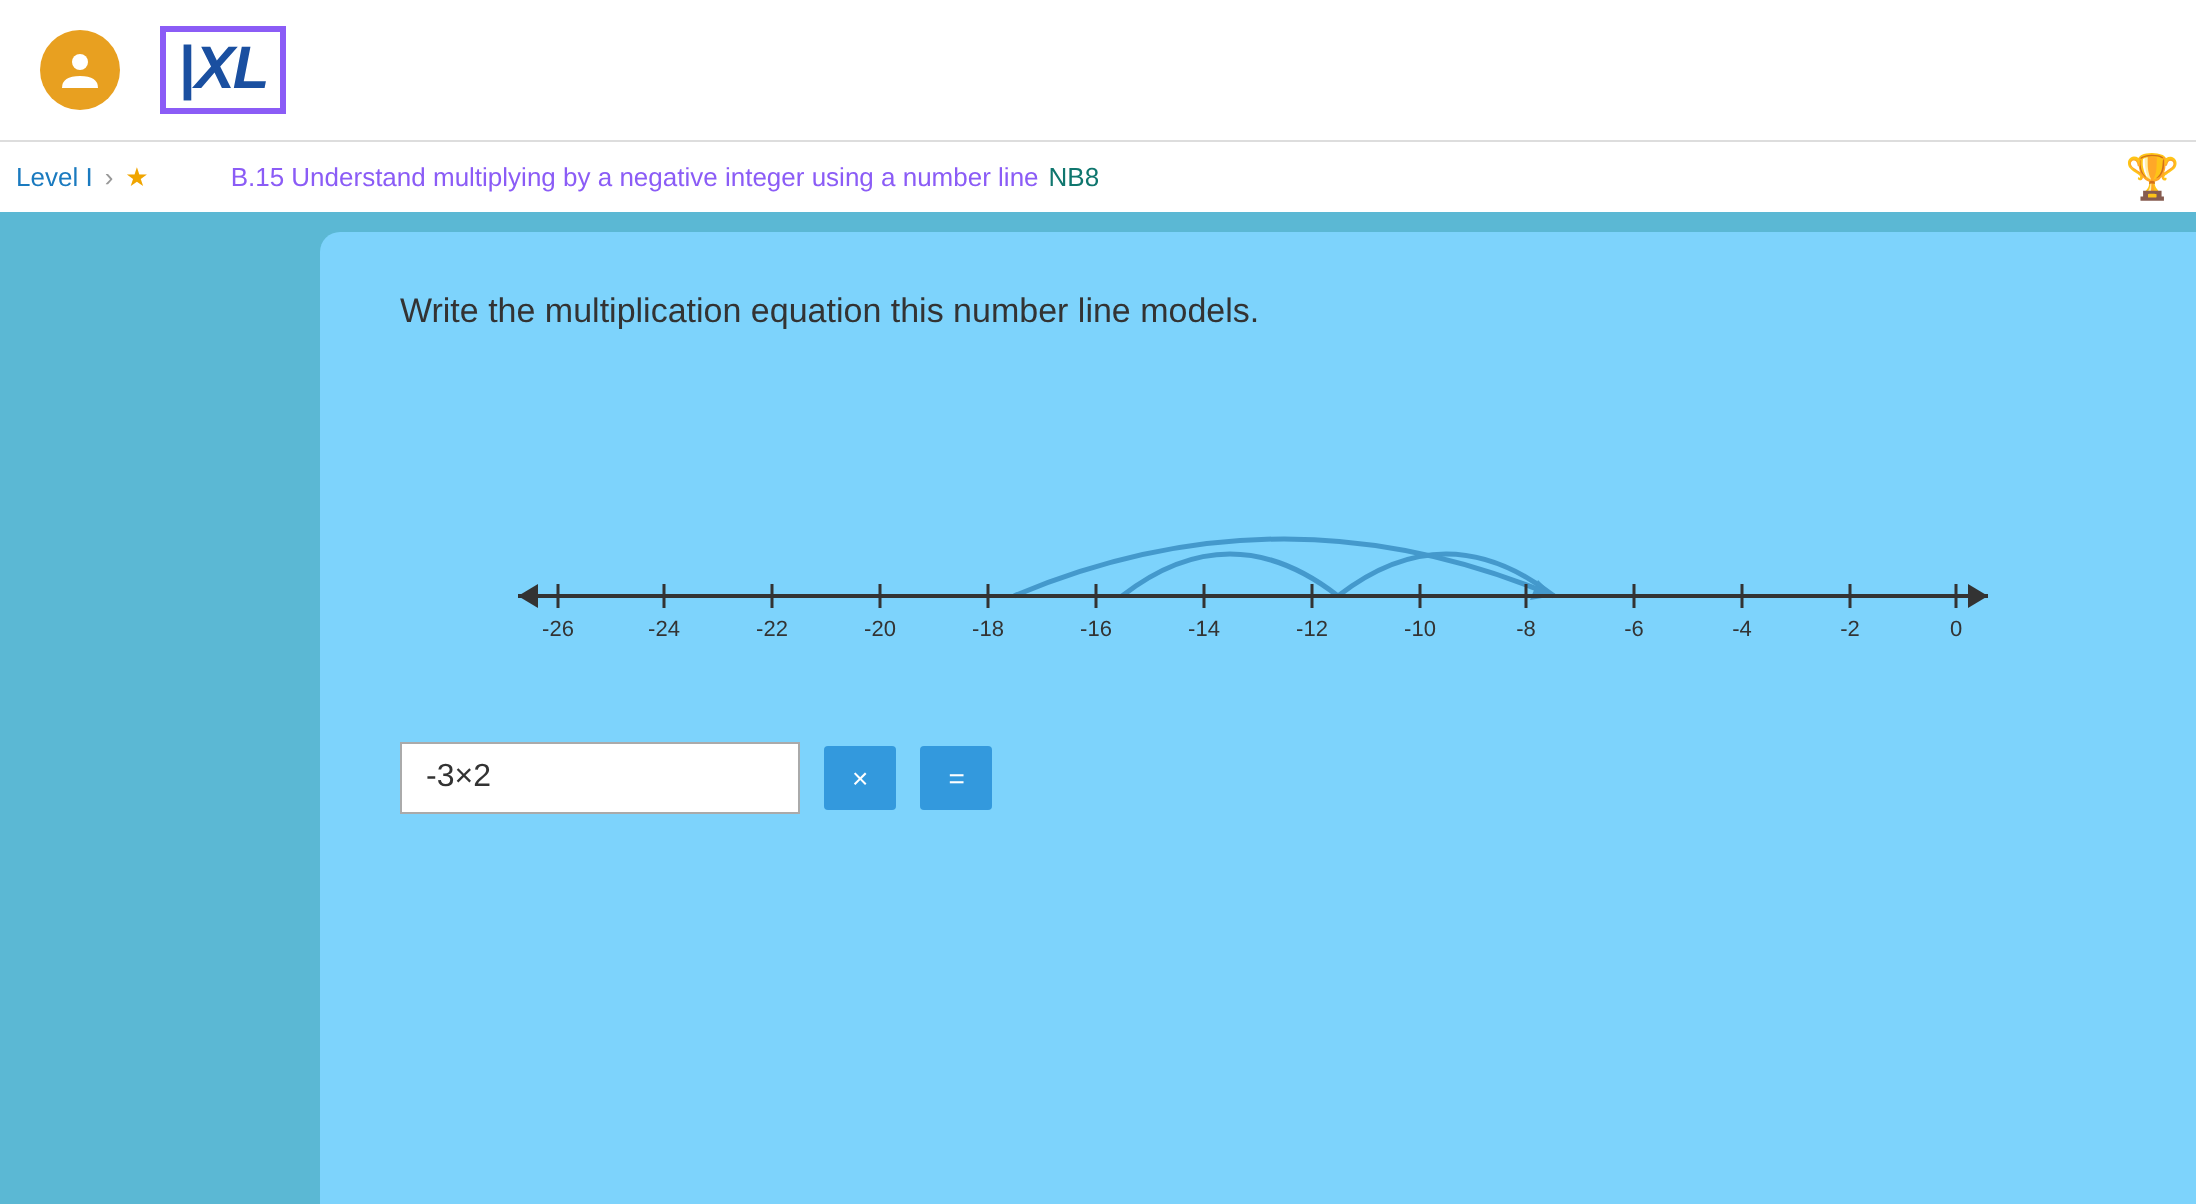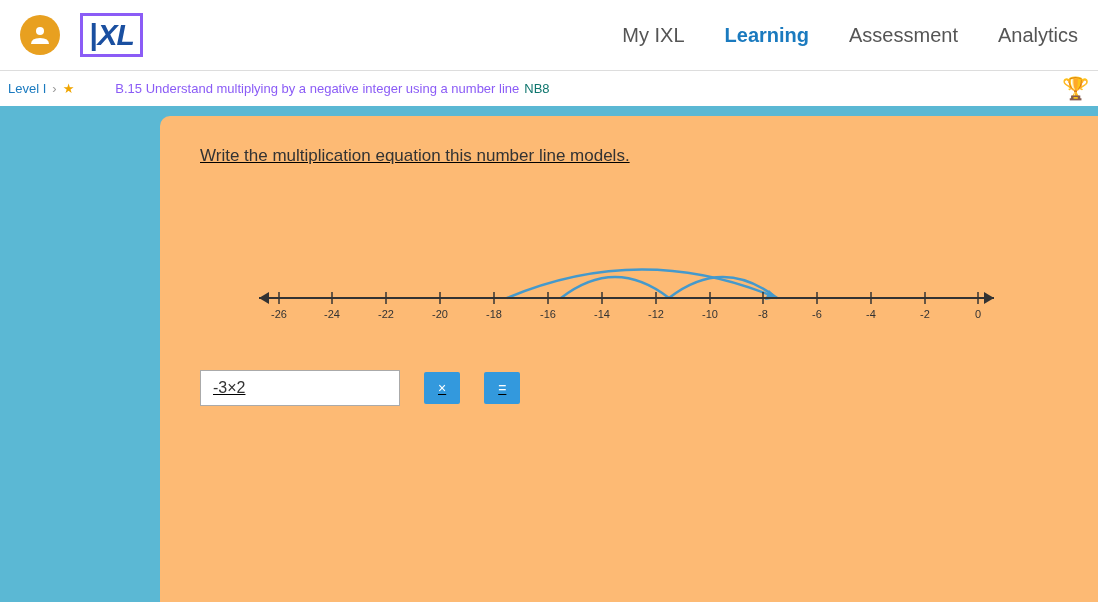--- a/index.html
+++ b/index.html
@@ -113,27 +113,26 @@
       display: flex;
       height: calc(602px - 106px);
       position: relative;
     }
     .sidebar-left {
       width: 160px;
       background: #5bb8d4;
       flex-shrink: 0;
     }
     .content-panel {
-      background: #fdba74;
+      background: #7dd3fc;
       flex: 1;
       border-radius: 10px 0 0 0;
       padding: 30px 40px;
       margin: 10px 0 0 0;
       position: relative;
-      text-decoration: underline;
     }
 
     
     .problem-text {
       font-size: 17px;
       color: #333;
       margin-bottom: 30px;
       font-weight: 400;
     }
 
@@ -151,21 +150,21 @@
     
     .equation-area {
       display: flex;
       flex-direction: column;
       gap: 10px;
       margin-bottom: 25px;
     }
     .equation-input-row {
       display: flex;
       align-items: center;
-      gap: 24px;
+      gap: 12px;
     }
     .equation-input {
       border: 1px solid #aaa;
       background: white;
       padding: 8px 12px;
       font-size: 16px;
       width: 200px;
       color: #333;
       outline: none;
     }
@@ -200,26 +199,20 @@
     <svg width="22" height="22" viewBox="0 0 22 22" fill="white">
       <circle cx="11" cy="7" r="4"></circle>
       <path d="M2 20 Q2 14 11 14 Q20 14 20 20"></path>
     </svg>
   </div>
   <div class="logo">
     <div class="logo-box">
       <span class="pipe">|</span><span>XL</span>
     </div>
   </div>
-  <div class="nav-links">
-    <a class="nav-link">My IXL</a>
-    <a class="nav-link active">Learning</a>
-    <a class="nav-link">Assessment</a>
-    <a class="nav-link">Analytics</a>
-  </div>
 </div>
 
 <div class="breadcrumb-bar">
   <span class="level">Level I</span>
   <span class="sep">›</span>
   <span class="star">★</span>
   <span class="skill">B.15 Understand multiplying by a negative integer using a number line</span>
   <span class="skill-id">NB8</span>
   <span class="trophy-icon">🏆</span>
 </div>

